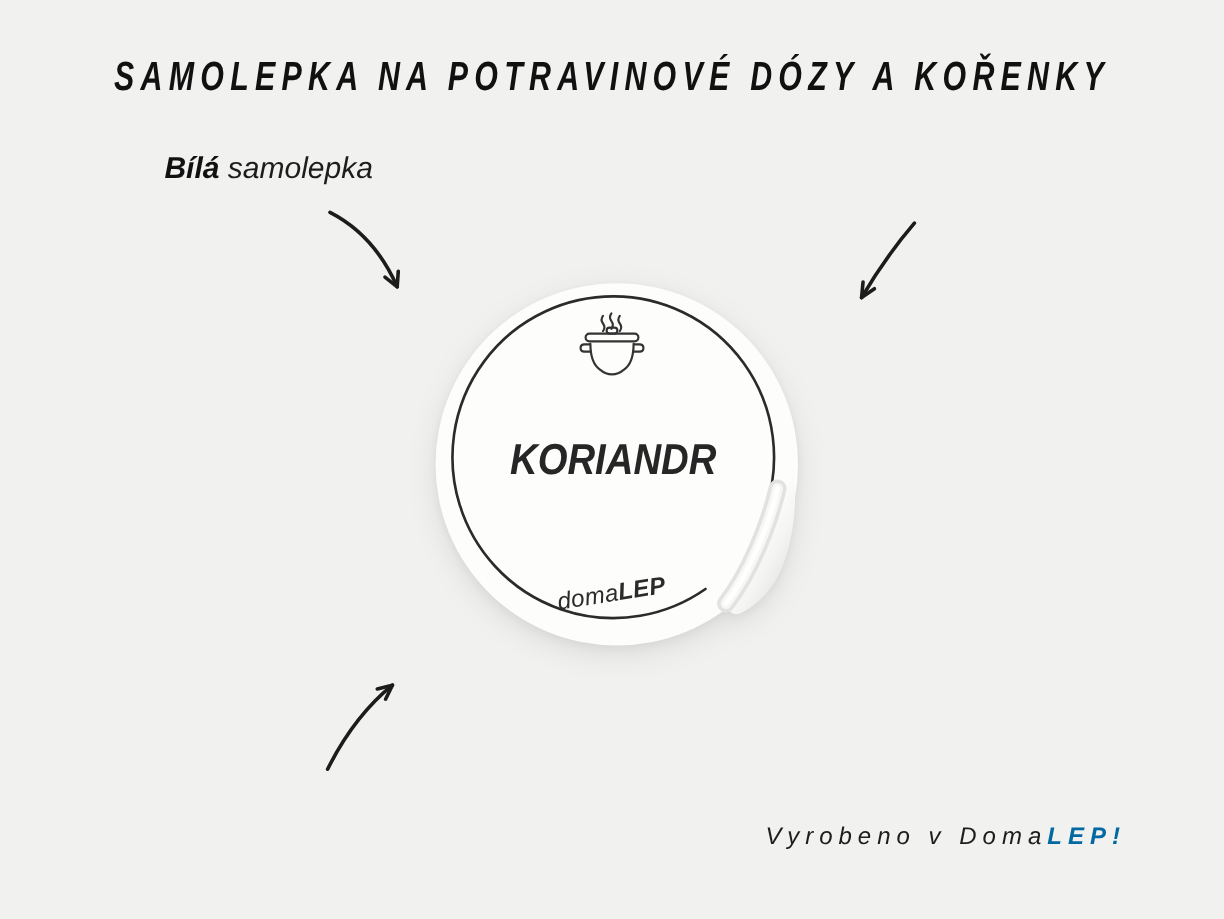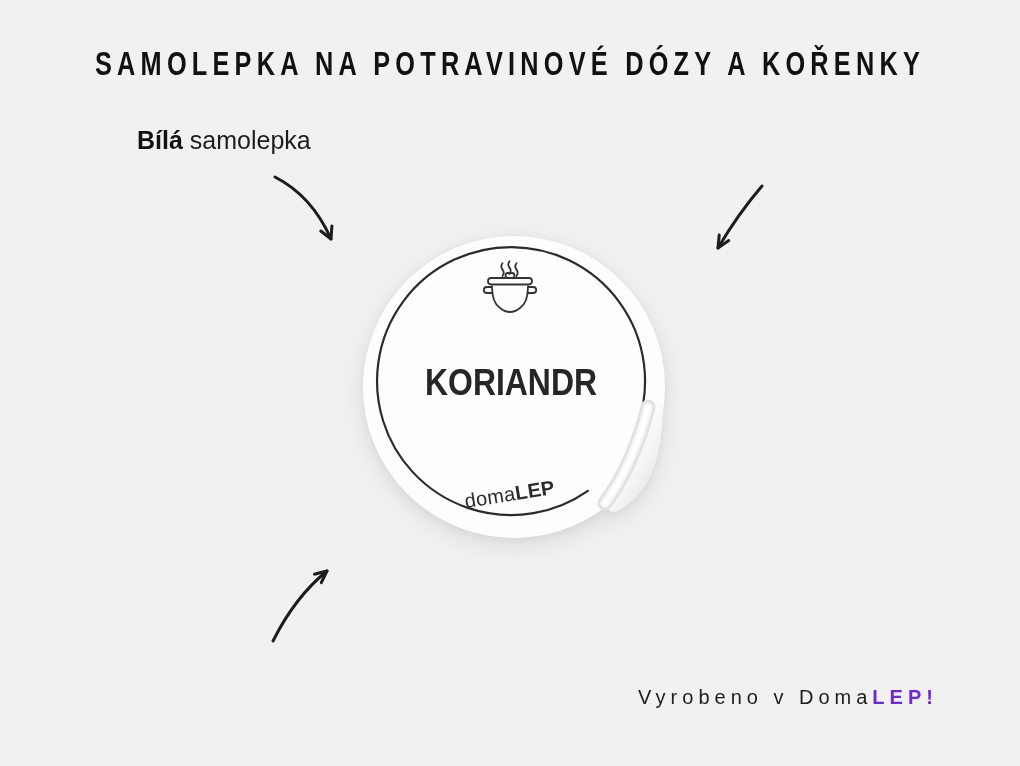--- a/index.html
+++ b/index.html
@@ -1,27 +1,27 @@
 <!DOCTYPE html>
 <html><head>
 <meta charset="utf-8">
 <style>
   html,body{margin:0;padding:0;}
   body{font-family:"Liberation Sans",sans-serif;}
-  .canvas{position:relative;width:1020px;height:766px;background:#f1f1ef;overflow:hidden;}
+  .canvas{position:relative;width:1020px;height:766px;background:#f1f1ef;overflow:hidden;font-style:italic;}
 
   .title-wrap{position:absolute;left:0;top:30px;width:1020px;height:56px;}
 
   .callout{position:absolute;font-size:25px;color:#1d1d1d;white-space:nowrap;line-height:32px;}
   .callout b{font-weight:700;color:#111;text-align:center;}
   .callout-left{left:137px;top:124px;}
   .callout-right{left:643px;top:123px;}
   .callout-format{left:132px;top:648px;font-size:26px;}
   .made-by{position:absolute;left:638px;top:686px;font-size:20px;letter-spacing:5px;color:#1d1d1d;white-space:nowrap;}
-  .made-by b{font-weight:700;color:#6d28d9;}
+  .made-by b{font-weight:700;color:#0369a1;}
 
   .arrows{position:absolute;left:0;top:0;pointer-events:none;}
 
   .sticker-wrap{position:absolute;left:354px;top:226px;width:330px;height:330px;text-align:right;}
   .sticker-wrap svg{filter:drop-shadow(0 7px 12px rgba(0,0,0,0.09)) drop-shadow(0 2px 4px rgba(0,0,0,0.05));}
 </style>
 </head>
 <body>
 
 <div class="canvas">

